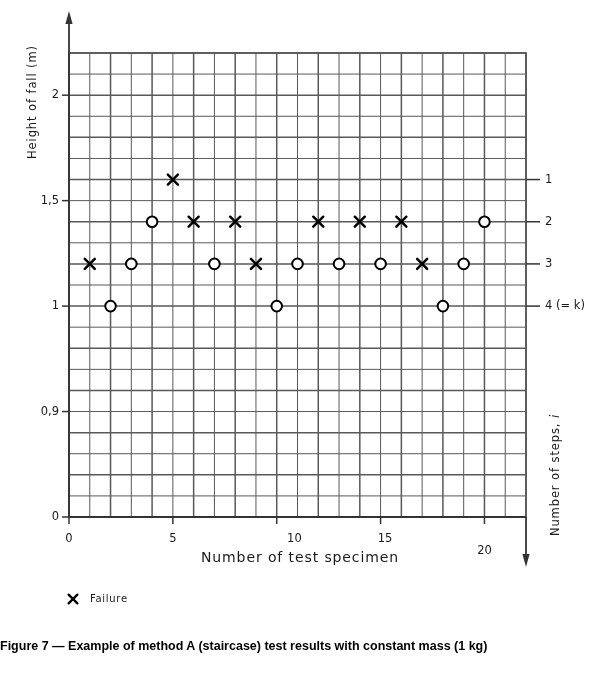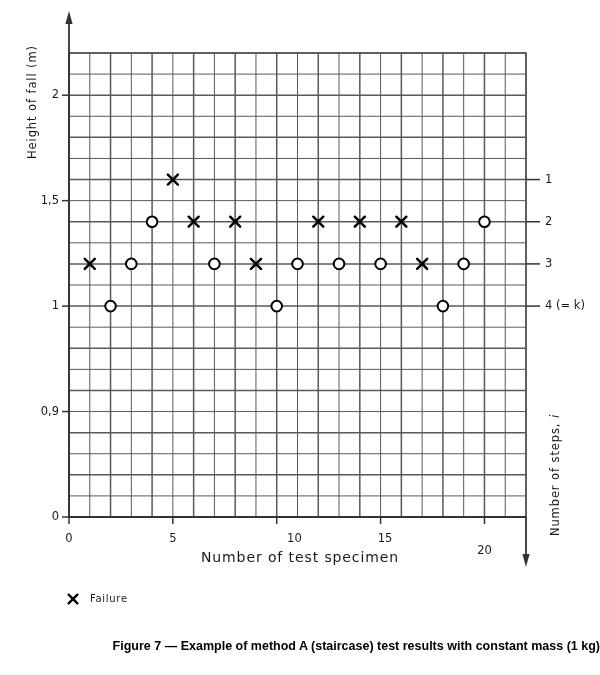--- a/index.html
+++ b/index.html
@@ -98,21 +98,21 @@
     justify-content: center;
   }
   .legend-text {
     padding-left: 4px;
   }
   .caption {
     position: absolute;
     left: 0;
     top: 639px;
     width: 600px;
-    text-align: right;
+    text-align: left;
     font-family: "Liberation Sans", sans-serif;
     font-size: 12.5px;
     font-weight: bold;
     color: #000000;
   }
   .italic-i {
     font-style: italic;
   }
 </style>
 </head>

